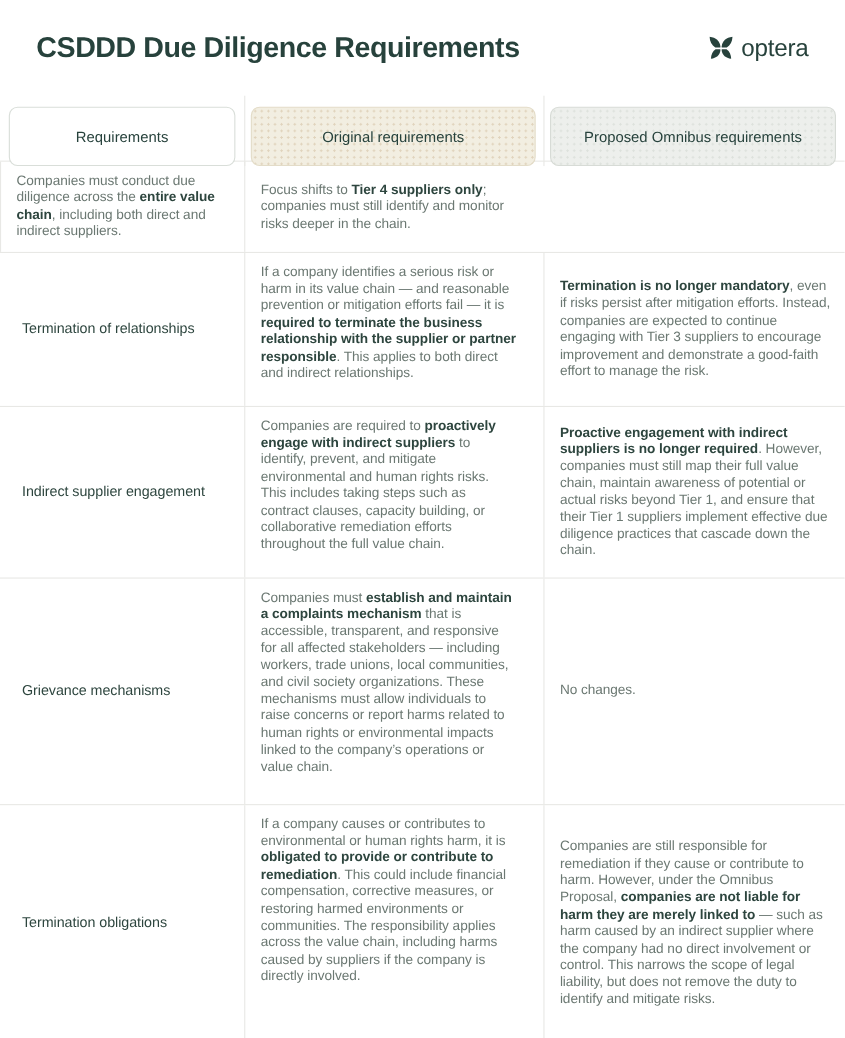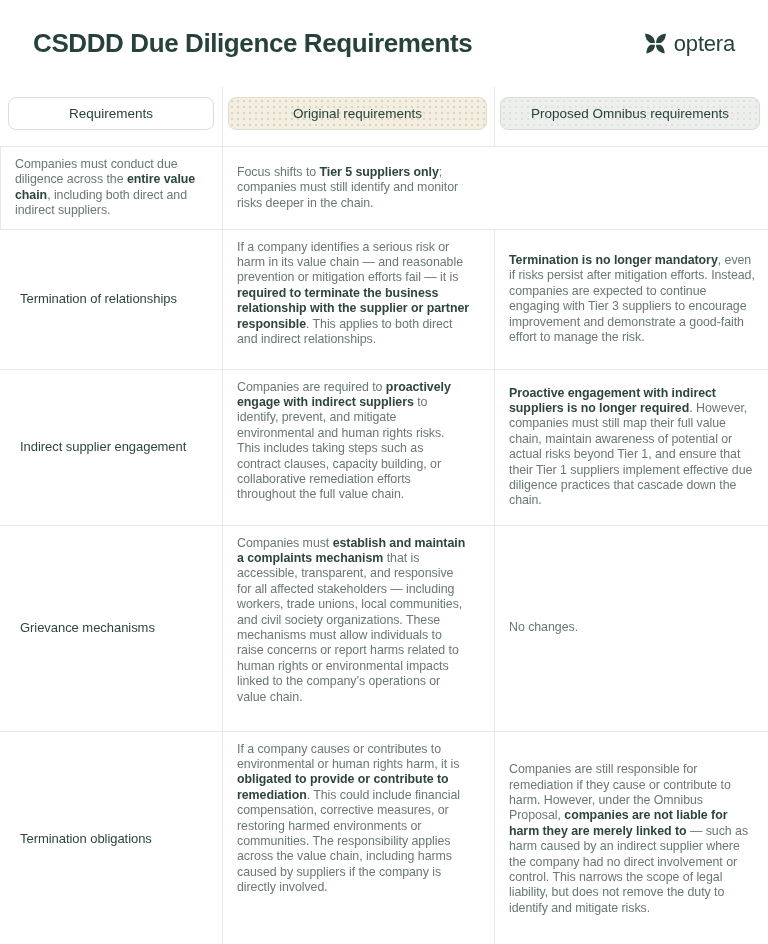--- a/index.html
+++ b/index.html
@@ -54,21 +54,21 @@
     grid-template-columns:222px 272px 274px;
   }
   .chead-row{
     height:59px;
   }
   .chead-cell{
     padding-top:10px;
   }
   .chead-cell.c2,.chead-cell.c3{border-left:1px solid var(--border);}
   .chip{
-    height:33px;
+    height:54px;
     border-radius:8px;
     display:flex;
     align-items:center;
     justify-content:center;
     font-size:13.5px;
     font-weight:500;
     color:var(--dark);
   }
   .chip-white{
     margin:0 8px 0 8px;
@@ -157,21 +157,21 @@
     <div class="chip chip-gray">Proposed Omnibus requirements</div>
   </div>
 </div>
 
 <div id="table-body">
   <div class="trow">
     <div class="cell cell-orig">
       <div><span>Companies must conduct due diligence across the </span><span class="b">entire value chain</span><span>, including both direct and indirect suppliers.</span></div>
     </div>
     <div class="cell cell-prop">
-      <div><span>Focus shifts to </span><span class="b">Tier 5 suppliers only</span><span>; companies must still identify and monitor risks deeper in the chain.</span></div>
+      <div><span>Focus shifts to </span><span class="b">Tier 4 suppliers only</span><span>; companies must still identify and monitor risks deeper in the chain.</span></div>
     </div>
   </div>
 
   <div class="trow">
     <div class="cell cell-req">Termination of relationships</div>
     <div class="cell cell-orig">
       <div><span>If a company identifies a serious risk or harm in its value chain — and reasonable prevention or mitigation efforts fail — it is </span><span class="b">required to terminate the business relationship with the supplier or partner responsible</span><span>. This applies to both direct and indirect relationships.</span></div>
     </div>
     <div class="cell cell-prop">
       <div><span class="b">Termination is no longer mandatory</span><span>, even if risks persist after mitigation efforts. Instead, companies are expected to continue engaging with Tier 3 suppliers to encourage improvement and demonstrate a good-faith effort to manage the risk.</span></div>

